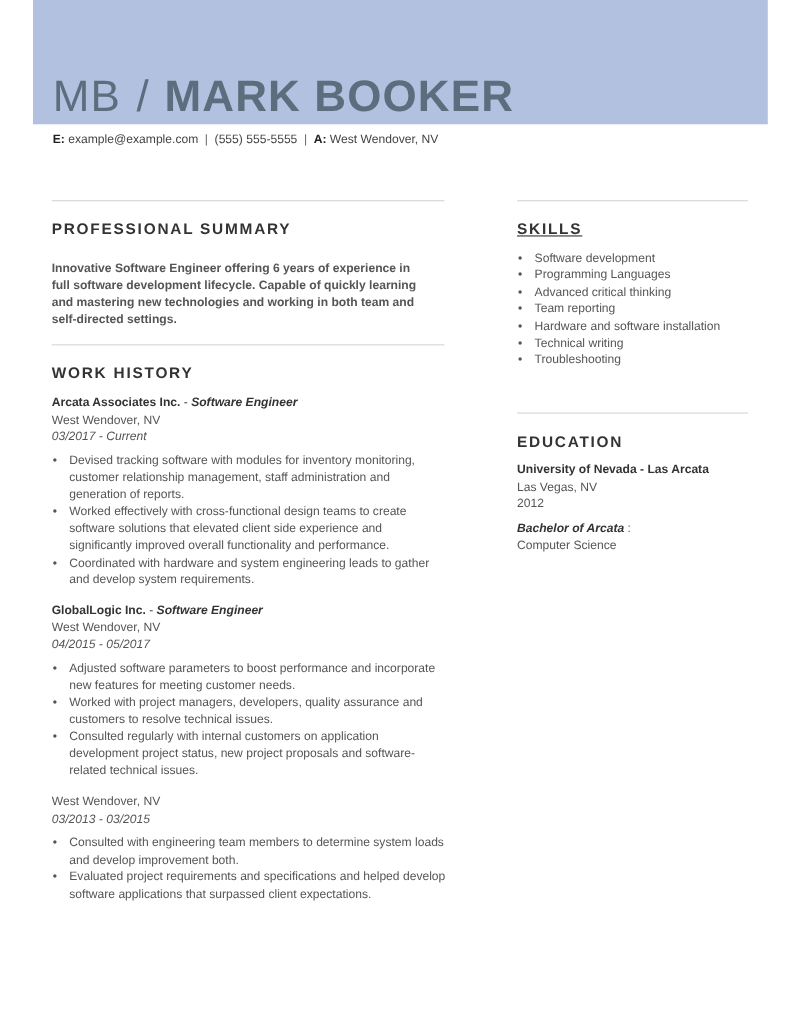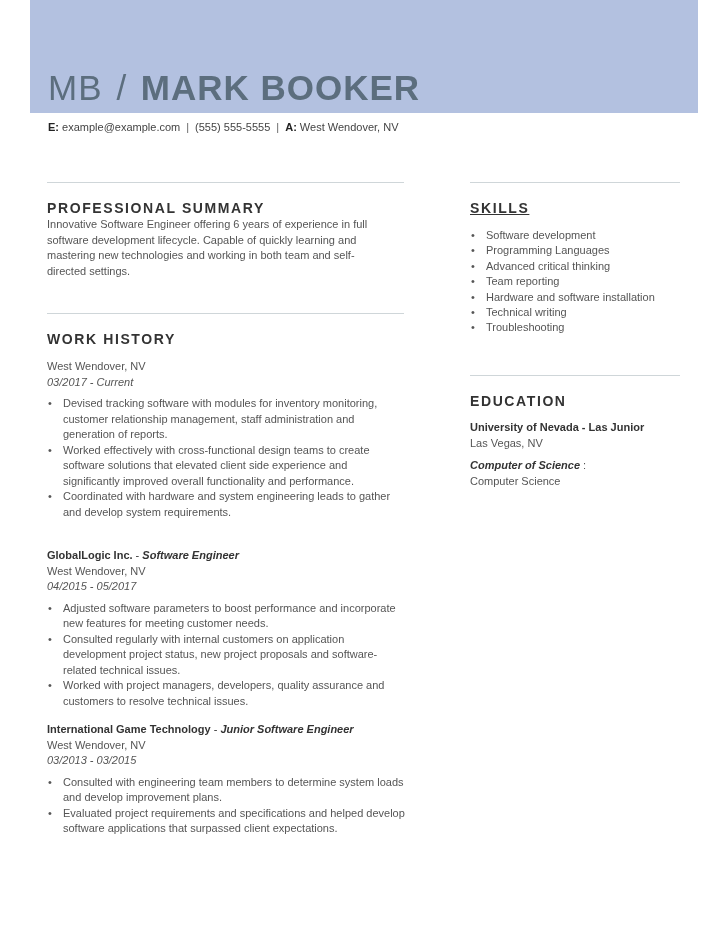--- a/index.html
+++ b/index.html
@@ -5,21 +5,21 @@
   * { box-sizing: border-box; margin: 0; padding: 0; }
   html, body { width: 728px; height: 942px; background: #ffffff; overflow: hidden; }
   body { position: relative; font-family: "Liberation Sans", "DejaVu Sans", sans-serif; color: #4a4a4a; }
 
   .header-band {
     position: absolute; left: 30px; top: 0; width: 668px; height: 113px;
     background: #b3c1e0;
   }
   .name-line {
     position: absolute; left: 48px; top: 70px; height: 40px;
-    font-size: 35px; line-height: 36px; color: #5c6e7e; white-space: nowrap;
+    font-size: 40px; line-height: 36px; color: #5c6e7e; white-space: nowrap;
     letter-spacing: 0.5px;
   }
   .name-line .initials { font-weight: normal; letter-spacing: 1px; }
   .name-line .slash { font-weight: normal; margin: 0 14px 0 14px; }
   .name-line .fullname { font-weight: bold; letter-spacing: 1px; }
 
   .contact {
     position: absolute; left: 48px; top: 120px; font-size: 11px; line-height: 14px;
     color: #444; white-space: nowrap;
   }
@@ -66,74 +66,75 @@
 </div>
 
 <div class="contact">
   <b>E:</b>
   <span>example@example.com</span><span class="sep">|</span><span>(555) 555-5555</span><span class="sep">|</span><b>A:</b>
   <span>West Wendover, NV</span>
 </div>
 
 <div class="divider" style="left:47px; top:182px; width:357px;"></div>
 <div class="section-title" style="left:47px; top:200px;">PROFESSIONAL SUMMARY</div>
-<div class="para" style="left:47px; top:217px; width:345px;">Innovative Software Engineer offering 6 years of experience in full software development lifecycle. Capable of quickly learning and mastering new technologies and working in both team and self-directed settings.</div>
+<div class="para" style="left:47px; top:237px; width:345px;font-weight:bold;">Innovative Software Engineer offering 6 years of experience in full software development lifecycle. Capable of quickly learning and mastering new technologies and working in both team and self-directed settings.</div>
 
 <div class="divider" style="left:47px; top:313px; width:357px;"></div>
 <div class="section-title" style="left:47px; top:331px;">WORK HISTORY</div>
 
 <div class="job" style="top:359px;">
+  <div class="title-line">
+    <span class="company">Arcata Associates Inc.</span><span> - </span><span class="role">Software Engineer</span>
+  </div>
   <div>West Wendover, NV</div>
   <div class="dates">03/2017 - Current</div>
   <ul class="bullets">
     <li>Devised tracking software with modules for inventory monitoring, customer relationship management, staff administration and generation of reports.</li>
     <li>Worked effectively with cross-functional design teams to create software solutions that elevated client side experience and significantly improved overall functionality and performance.</li>
     <li>Coordinated with hardware and system engineering leads to gather and develop system requirements.</li>
   </ul>
 </div>
 
 <div class="job" style="top:548px;">
   <div class="title-line">
     <span class="company">GlobalLogic Inc.</span><span> - </span><span class="role">Software Engineer</span>
   </div>
   <div>West Wendover, NV</div>
   <div class="dates">04/2015 - 05/2017</div>
   <ul class="bullets">
     <li>Adjusted software parameters to boost performance and incorporate new features for meeting customer needs.</li>
+    <li>Worked with project managers, developers, quality assurance and customers to resolve technical issues.</li>
     <li>Consulted regularly with internal customers on application development project status, new project proposals and software-related technical issues.</li>
-    <li>Worked with project managers, developers, quality assurance and customers to resolve technical issues.</li>
   </ul>
 </div>
 
 <div class="job" style="top:722px;">
-  <div class="title-line">
-    <span class="company">International Game Technology</span><span> - </span><span class="role">Junior Software Engineer</span>
-  </div>
   <div>West Wendover, NV</div>
   <div class="dates">03/2013 - 03/2015</div>
   <ul class="bullets">
-    <li>Consulted with engineering team members to determine system loads and develop improvement plans.</li>
+    <li>Consulted with engineering team members to determine system loads and develop improvement both.</li>
     <li>Evaluated project requirements and specifications and helped develop software applications that surpassed client expectations.</li>
   </ul>
 </div>
 
 <div class="divider" style="left:470px; top:182px; width:210px;"></div>
 <div class="section-title" style="left:470px; top:200px;text-decoration:underline;">SKILLS</div>
 <ul class="skills">
   <li>Software development</li>
   <li>Programming Languages</li>
   <li>Advanced critical thinking</li>
   <li>Team reporting</li>
   <li>Hardware and software installation</li>
   <li>Technical writing</li>
   <li>Troubleshooting</li>
 </ul>
 
 <div class="divider" style="left:470px; top:375px; width:210px;"></div>
 <div class="section-title" style="left:470px; top:393px;">EDUCATION</div>
 <div class="edu">
-  <div class="school">University of Nevada - Las Junior</div>
+  <div class="school">University of Nevada - Las Arcata</div>
   <div>Las Vegas, NV</div>
+  <div>2012</div>
   <div class="degree-line">
-    <span class="degree">Computer of Science</span><span> :</span>
+    <span class="degree">Bachelor of Arcata</span><span> :</span>
   </div>
   <div>Computer Science</div>
 </div>
 
 </body></html>

